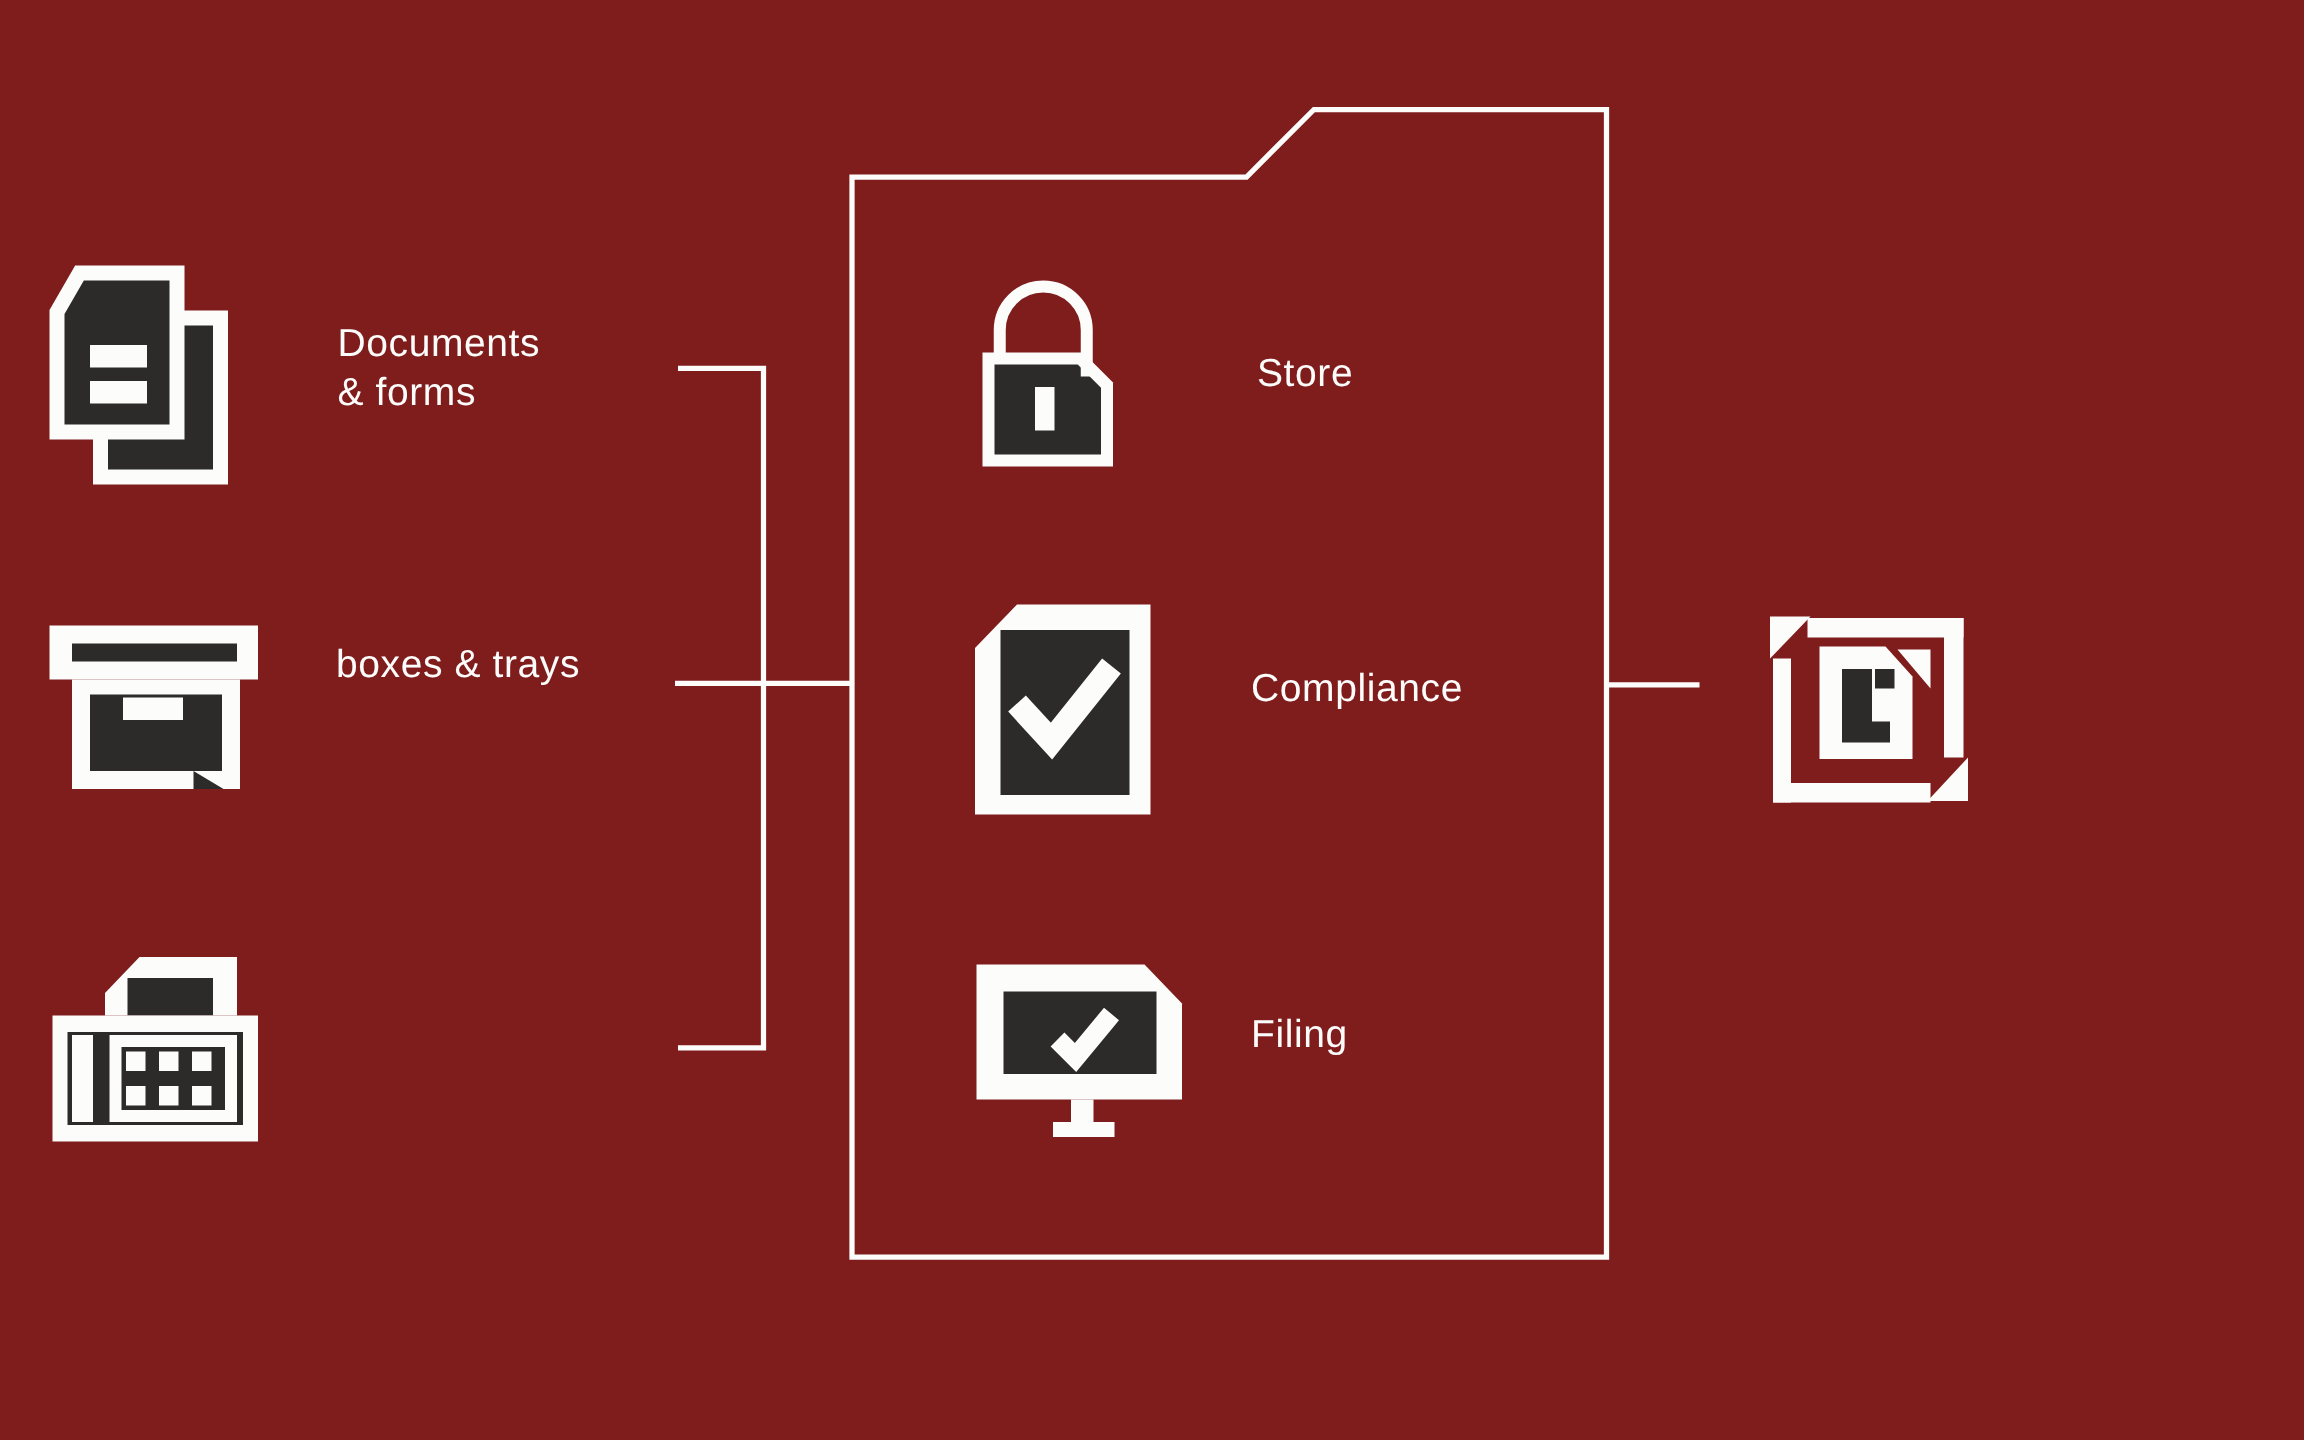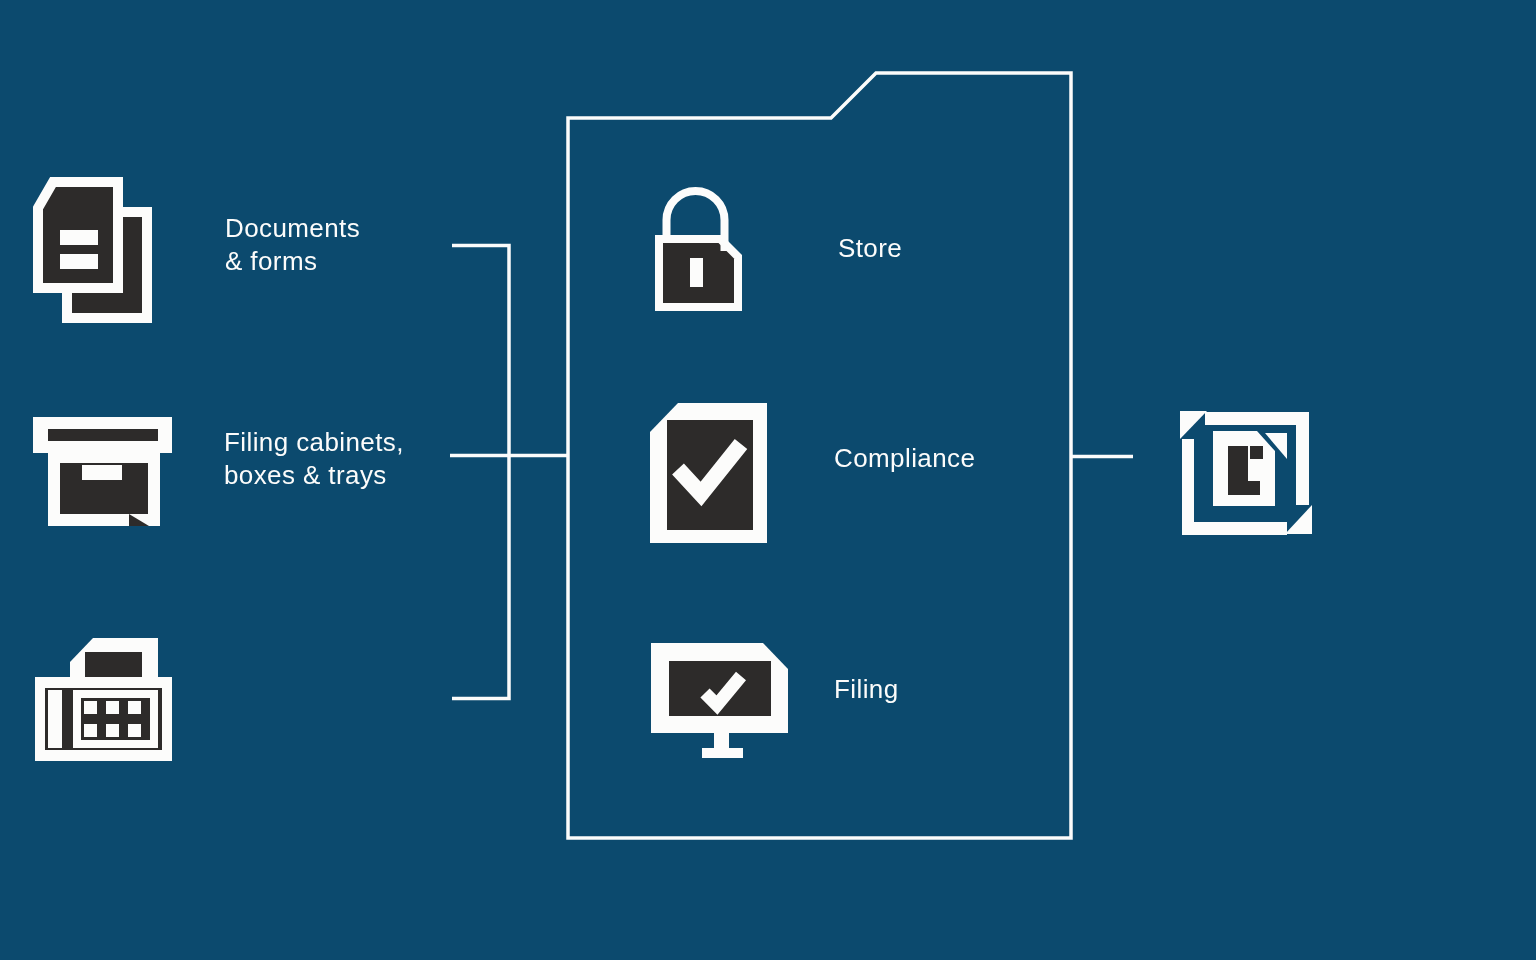--- a/index.html
+++ b/index.html
@@ -1,19 +1,19 @@
 <!DOCTYPE html>
 <html><head>
 <meta charset="utf-8">
 <style>
   html,body{margin:0;padding:0;}
   .canvas{
     position:relative;
     width:1536px;height:960px;
-    background:#0c4a6e;
+    background:#7f1d1d;
     overflow:hidden;
     font-family:"Liberation Sans", sans-serif;
   }
   svg.layer{position:absolute;left:0;top:0;}
   .w{fill:#fcfcfb;}
   .d{fill:#2d2b2a;}
   .ln{stroke:#fcfcfb;stroke-width:3.5;fill:none;}
   .label{
     position:absolute;
     color:#fcfcfb;
@@ -110,21 +110,20 @@
       <polygon class="w" points="1265,433 1287,433 1287,459"></polygon>
     </g>
   </svg>
 
   <div class="label" style="left:225px;top:212px">
     <span>Documents</span>
     <span>&amp; forms</span>
   </div>
 
   <div class="label" style="left:224px;top:426px">
-    <span>Filing cabinets,</span>
     <span>boxes &amp; trays</span>
   </div>
 
 
   <div class="label" style="left:838px;top:232px">
     <span>Store</span>
   </div>
 
   <div class="label" style="left:834px;top:442px">
     <span>Compliance</span>

